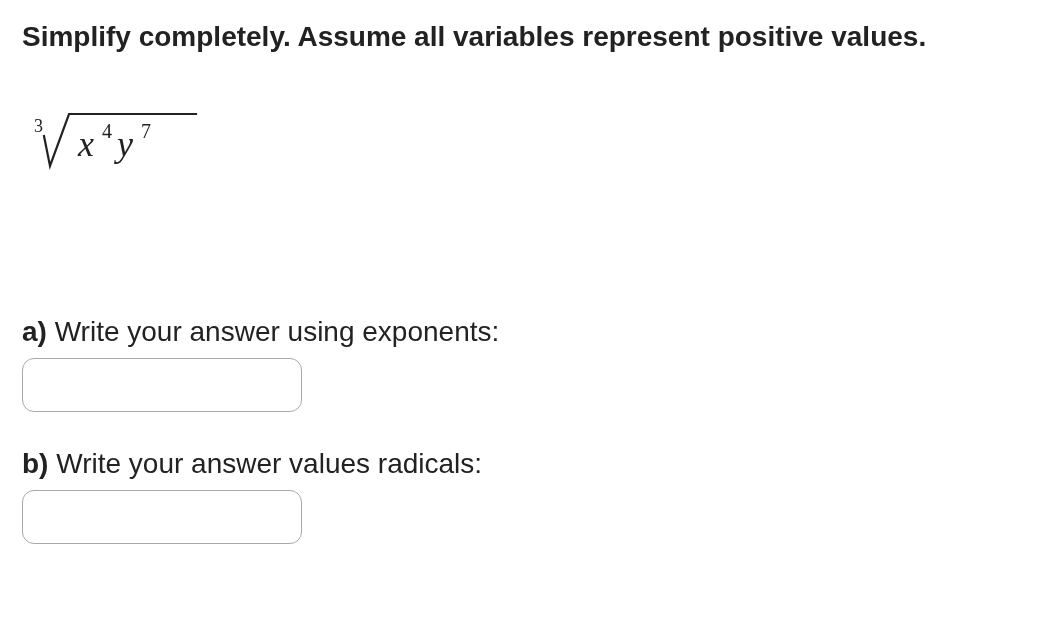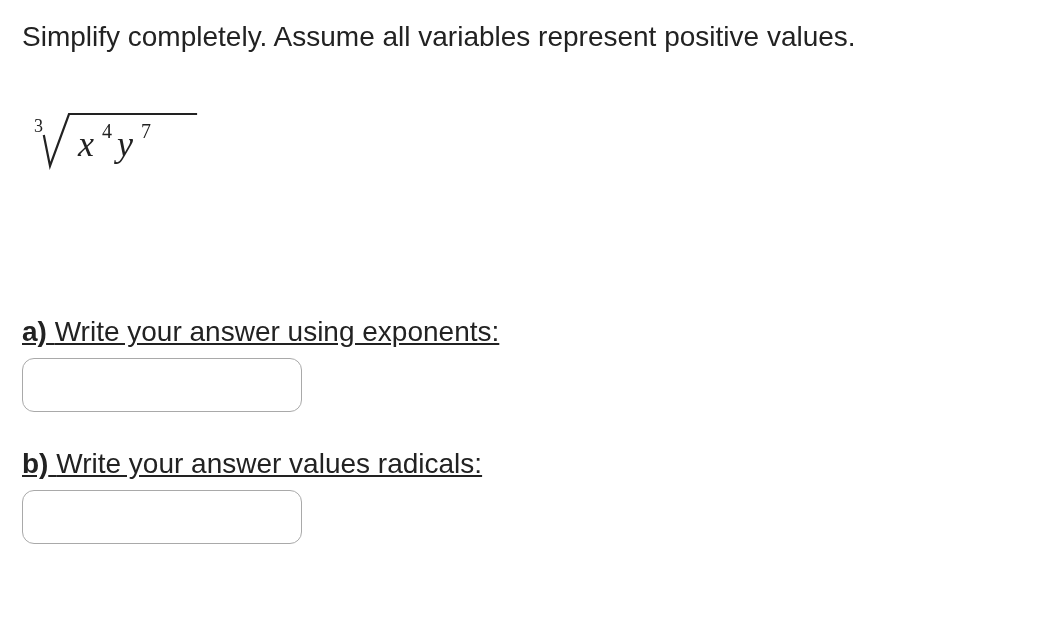--- a/index.html
+++ b/index.html
@@ -8,32 +8,32 @@
     height: 636px;
     background: #ffffff;
     font-family: Verdana, Geneva, sans-serif;
     color: #222222;
     padding: 18px 22px;
     font-size: 28px;
   }
   .instructions {
     line-height: 1.35;
     margin-bottom: 50px;
+    font-weight: bold;
   }
   .math-expr {
     margin-bottom: 130px;
     padding-left: 4px;
   }
   .math-expr svg { display: block; }
   .part {
     margin-bottom: 36px;
   }
   .part-label {
     display: inline;
-    text-decoration: underline;
   }
   .part-label b { font-weight: bold; }
   .answer-input {
     display: block;
     width: 280px;
     height: 54px;
     border: 1.5px solid #a9a9a9;
     border-radius: 12px;
     margin-top: 10px;
     font-size: 24px;

